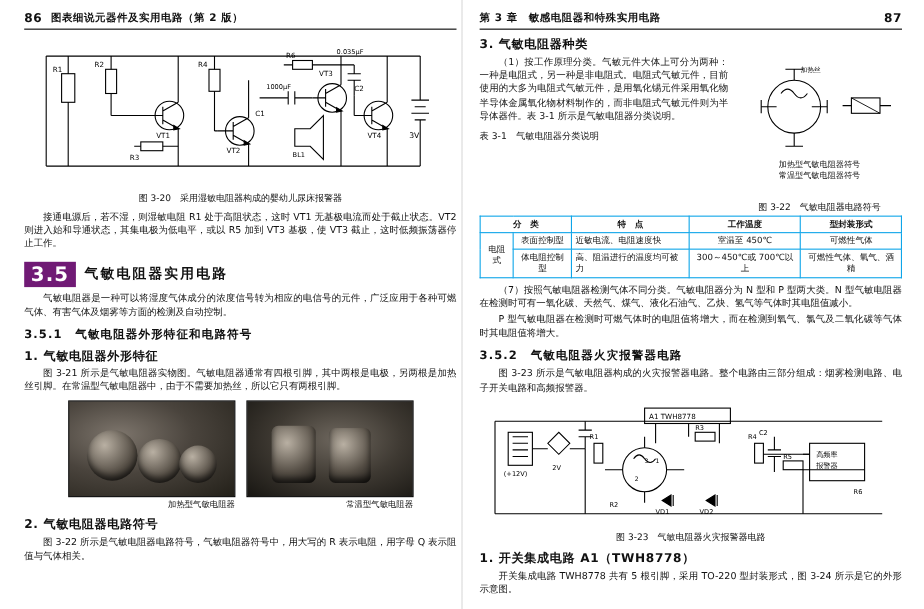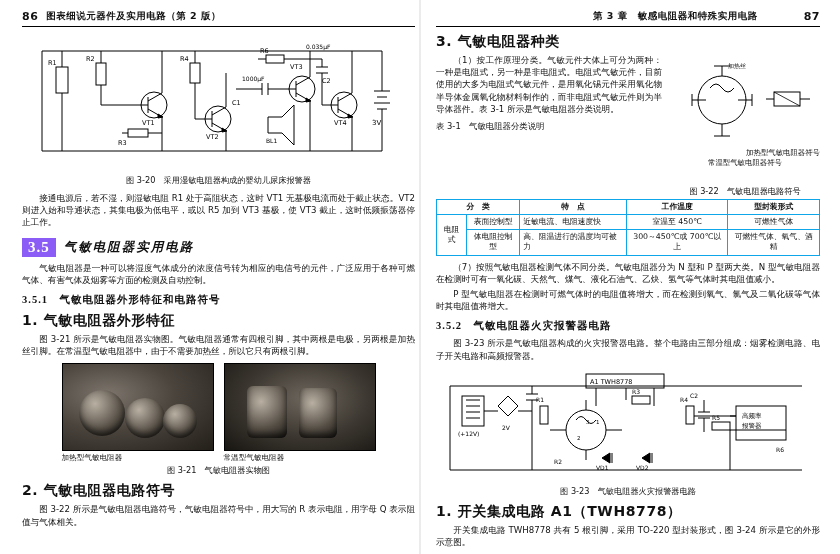--- a/index.html
+++ b/index.html
@@ -31,54 +31,53 @@
   .head{
     display:flex;align-items:flex-end;
     font-size:9.5px;font-weight:bold;
     border-bottom:1.6px solid #000;
     padding-bottom:3px;margin-bottom:6px;
     letter-spacing:0.5px;
   }
   .head .folio{font-size:11px;font-weight:bold;}
   .head .title{flex:1;}
   .head.left .folio{margin-right:8px;}
-  .head.right{justify-content:flex-end;gap:36px;}
+  .head.right{justify-content:space-between;gap:36px;}
   .head.right .title{flex:0 0 auto;text-align:right;margin-right:10px;}
   p{
     margin:0 0 3px 0;
     font-size:8.6px;
     line-height:1.42;
     text-align:justify;
     text-indent:2em;
   }
   .caption{
     text-align:center;
     font-size:8.2px;
     margin:2px 0 6px 0;
     text-indent:0;
   }
   .sec-num{
-    font-size:15px;font-weight:bold;
+    font-size:18px;font-weight:bold;
     display:inline-block;
-    background:#8b5cf6;color:#fff;
+    background:#701a75;color:#fff;
     padding:1px 6px;margin-right:8px;
     letter-spacing:1px;
-    font-family:Liberation Serif, serif;
   }
   .h2{
     display:flex;align-items:center;
     margin:9px 0 5px 0;
   }
-  .h2 .txt{font-size:12.5px;font-weight:bold;letter-spacing:2px;font-style:italic;}
+  .h2 .txt{font-size:12.5px;font-weight:bold;letter-spacing:2px;}
   .h3{
     font-size:10.5px;font-weight:bold;
-    margin:7px 0 4px 0;letter-spacing:1px;font-family:Liberation Serif, serif;
+    margin:7px 0 4px 0;letter-spacing:1px;
   }
   .h4{
-    font-size:14px;font-weight:bold;
+    font-size:11px;font-weight:bold;
     margin:5px 0 3px 0;letter-spacing:0.6px;
   }
   
   .fig{
     position:relative;
     margin:4px auto 0 auto;
     background:#fff;
   }
   .fig svg{display:block;}
   .photo-row{
@@ -92,21 +91,21 @@
       linear-gradient(#2c2822,#191714);
     border:1px solid #000;
     position:relative;overflow:hidden;
   }
   .photo.b{
     background:
       radial-gradient(ellipse at 55% 40%, #6e675e 0%, #3e3932 50%, #181612 100%),
       linear-gradient(#262320,#131210);
   }
   .pcap{
-    font-size:7.6px;text-align:left;margin-top:2px;
+    font-size:7.6px;text-align:right;margin-top:2px;
   }
   .photo .blob{
     position:absolute;border-radius:50%;
     background:radial-gradient(circle at 35% 30%,#b9b0a3,#564f46 60%,#1d1a16 100%);
     box-shadow:inset 0 -4px 6px rgba(0,0,0,.6);
   }
   
   table.cls{
     border-collapse:collapse;
     width:100%;
@@ -233,21 +232,20 @@
         <div class="pcap">加热型气敏电阻器</div>
       </div>
       <div>
         <div class="photo b">
           <div class="blob" style="width:40px;height:52px;left:22px;top:22px;border-radius:6px;"></div>
           <div class="blob" style="width:38px;height:50px;left:74px;top:24px;border-radius:6px;"></div>
         </div>
         <div class="pcap">常温型气敏电阻器</div>
       </div>
     </div>
-    <div class="caption">图 3-21　气敏电阻器实物图</div>
 
     <div class="h4">2. 气敏电阻器电路符号</div>
     <p>图 3-22 所示是气敏电阻器电路符号，气敏电阻器符号中，用大写的 R 表示电阻，用字母 Q 表示阻值与气体相关。</p>
   </div>
 
   <div class="gutter"></div>
 
   <div class="page right">
 
     <div class="head right">
@@ -269,21 +267,21 @@
             <path d="M52 22 v-10 M44 12 h16"></path>
 
             <path d="M22 40 v12 M82 40 v12"></path>
 
             <rect x="104" y="38" width="26" height="14"></rect>
             <path d="M96 45 h8 M130 45 h10"></path>
             <path d="M104 38 l26 14" stroke-width="0.8"></path>
             <text x="58" y="14" font-size="6" fill="#000" stroke="none">加热丝</text>
           </g>
         </svg>
-        <div class="fig-label" style="text-align:right;margin-top:-2px;font-family:Liberation Mono, monospace;">加热型气敏电阻器符号</div>
+        <div class="fig-label" style="text-align:center;margin-top:-2px;font-family:Liberation Mono, monospace;">加热型气敏电阻器符号</div>
         <div class="fig-label" style="text-align:center;">常温型气敏电阻器符号</div>
         <div class="caption" style="margin:18px 0 0 0;">图 3-22　气敏电阻器电路符号</div>
       </div>
 
       <p>（1）按工作原理分类。气敏元件大体上可分为两种：一种是电阻式，另一种是非电阻式。电阻式气敏元件，目前使用的大多为电阻式气敏元件，是用氧化锡元件采用氧化物半导体金属氧化物材料制作的，而非电阻式气敏元件则为半导体器件。表 3-1 所示是气敏电阻器分类说明。</p>
     </div>
 
     <div class="tbl-title">表 3-1　气敏电阻器分类说明</div>
     <table class="cls">
       <thead>

